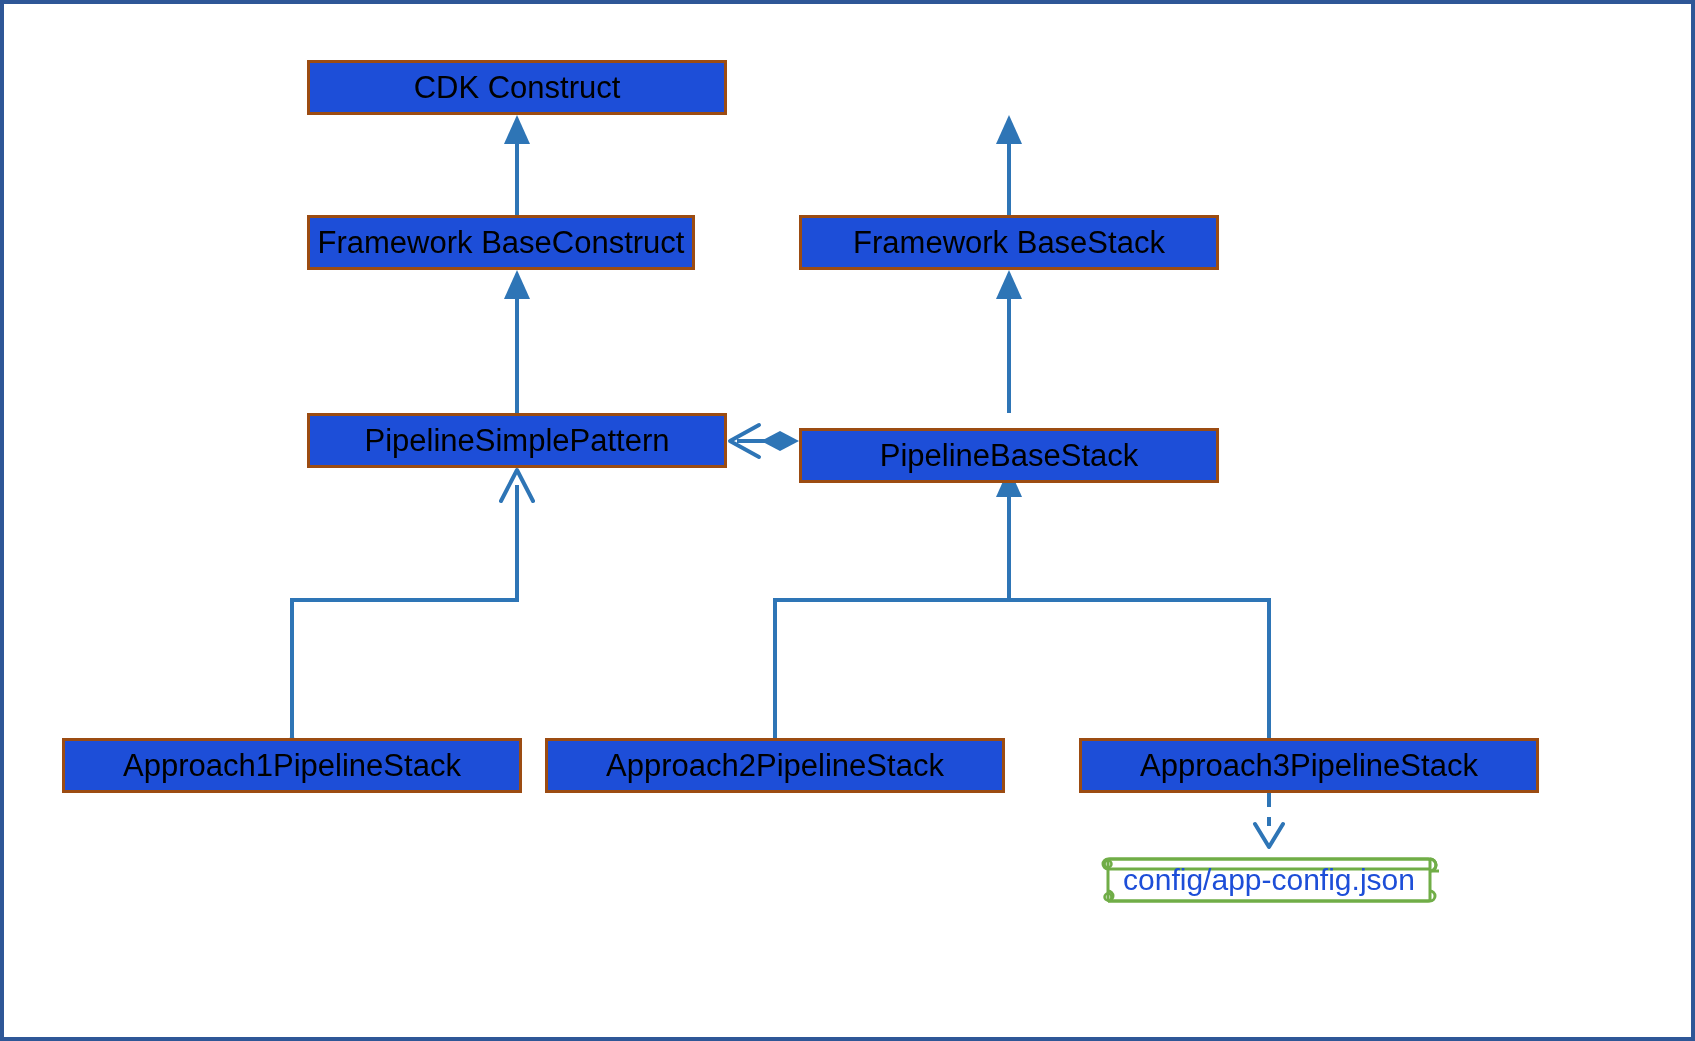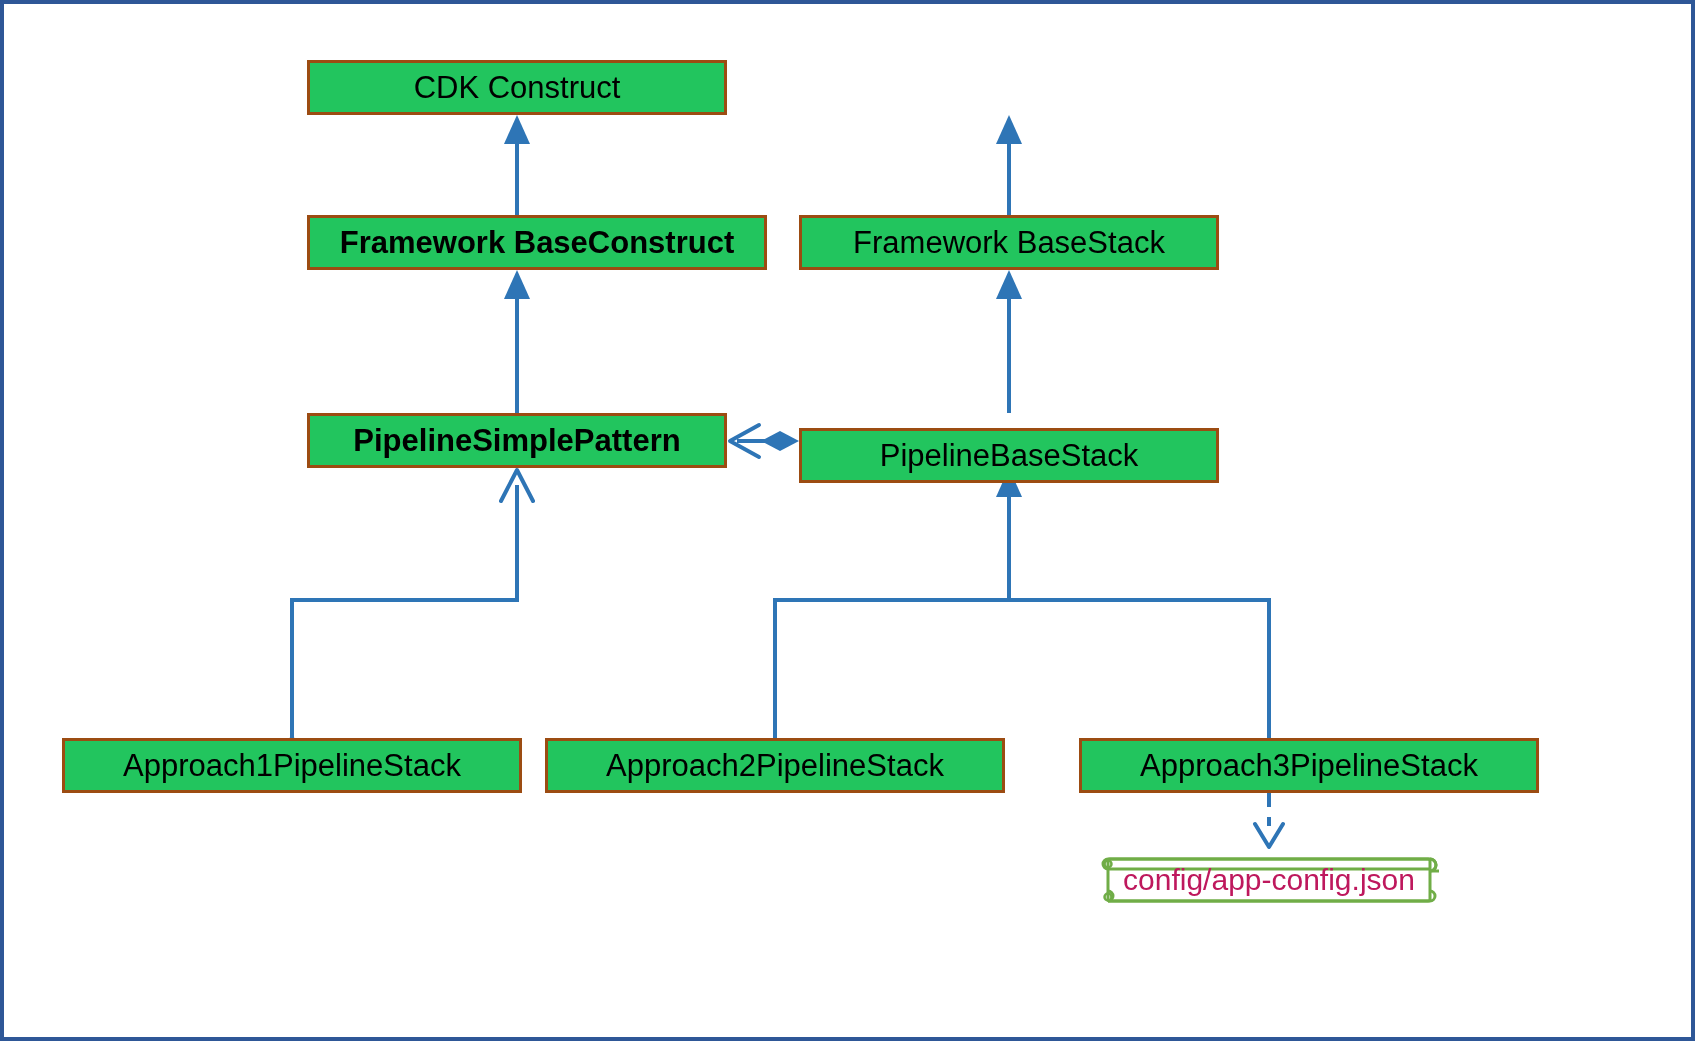--- a/index.html
+++ b/index.html
@@ -25,21 +25,21 @@
     width: 1695px;
     height: 1041px;
     pointer-events: none;
   }
   .node {
     position: absolute;
     box-sizing: border-box;
     display: flex;
     align-items: center;
     justify-content: center;
-    background: #22c55e;
+    background: #1d4ed8;
     border: 3px solid #9c4c12;
     color: #000000;
     font-family: "Liberation Sans", sans-serif;
     font-size: 31px;
     font-weight: 400;
     line-height: 1;
     white-space: nowrap;
     z-index: 3;
   }
   .note-wrap {
@@ -50,21 +50,21 @@
     position: absolute;
     left: 0;
     top: 0;
     width: 100%;
     height: 100%;
     display: flex;
     align-items: center;
     justify-content: center;
     font-family: "Liberation Sans", sans-serif;
     font-size: 30px;
-    color: #be185d;
+    color: #1d4ed8;
     white-space: nowrap;
     pointer-events: none;
   }
   .note-svg {
     position: absolute;
     left: 0;
     top: 0;
   }
 </style>
 </head>
@@ -133,29 +133,29 @@
       <polyline points="1251,820 1265,843 1279,820" fill="none" stroke="#2e75b6" stroke-width="4" stroke-linecap="round" stroke-linejoin="round"></polyline>
     </g>
 
   </svg>
 
   <div class="node" style="left:303px; top:56px; width:420px; height:55px;">
     <span>CDK Construct</span>
   </div>
 
 
-  <div class="node" style="left:303px; top:211px; width:460px; height:55px;font-weight:bold;">
+  <div class="node" style="left:303px; top:211px; width:388px; height:55px;">
     <span>Framework BaseConstruct</span>
   </div>
 
   <div class="node" style="left:795px; top:211px; width:420px; height:55px;">
     <span>Framework BaseStack</span>
   </div>
 
-  <div class="node" style="left:303px; top:409px; width:420px; height:55px;font-weight:bold;">
+  <div class="node" style="left:303px; top:409px; width:420px; height:55px;">
     <span>PipelineSimplePattern</span>
   </div>
 
   <div class="node" style="left:795px; top:424px; width:420px; height:55px;">
     <span>PipelineBaseStack</span>
   </div>
 
   <div class="node" style="left:58px; top:734px; width:460px; height:55px;justify-content:center;">
     <span>Approach1PipelineStack</span>
   </div>

